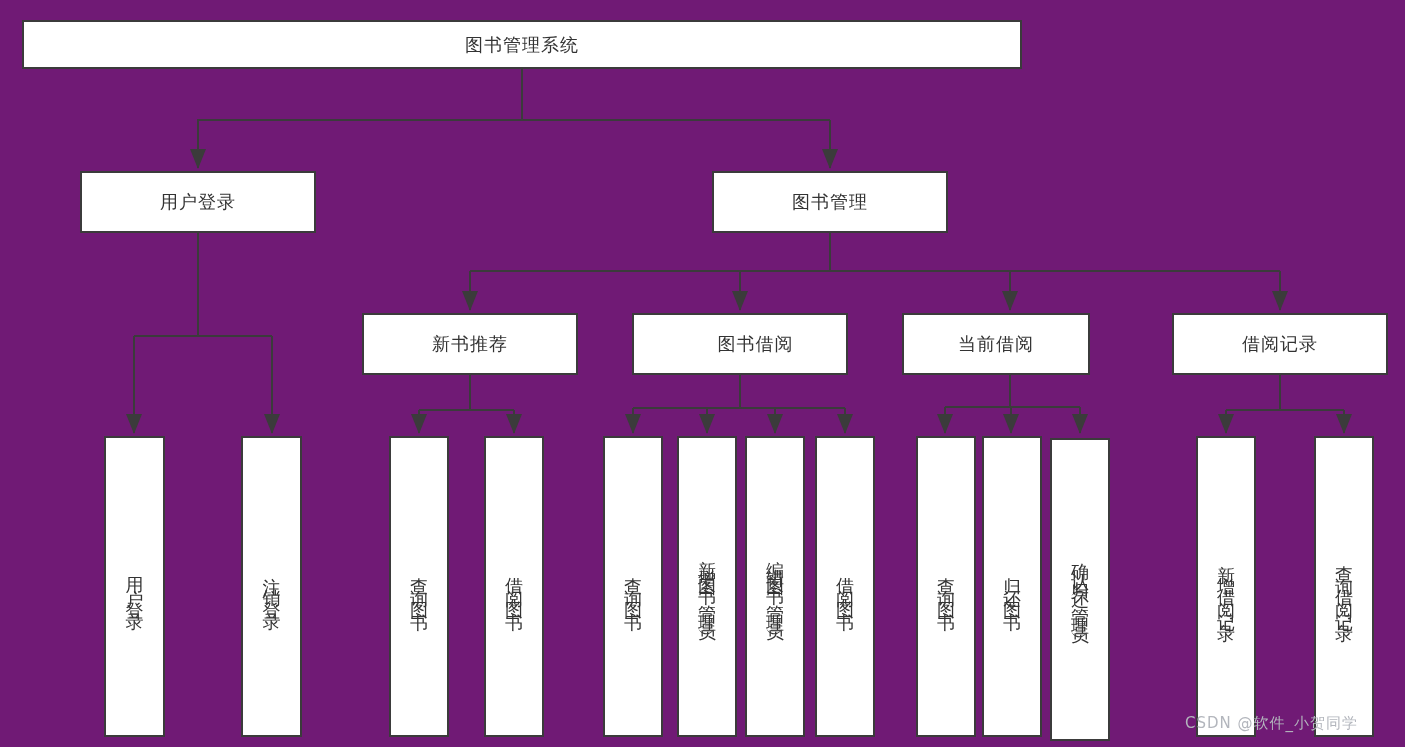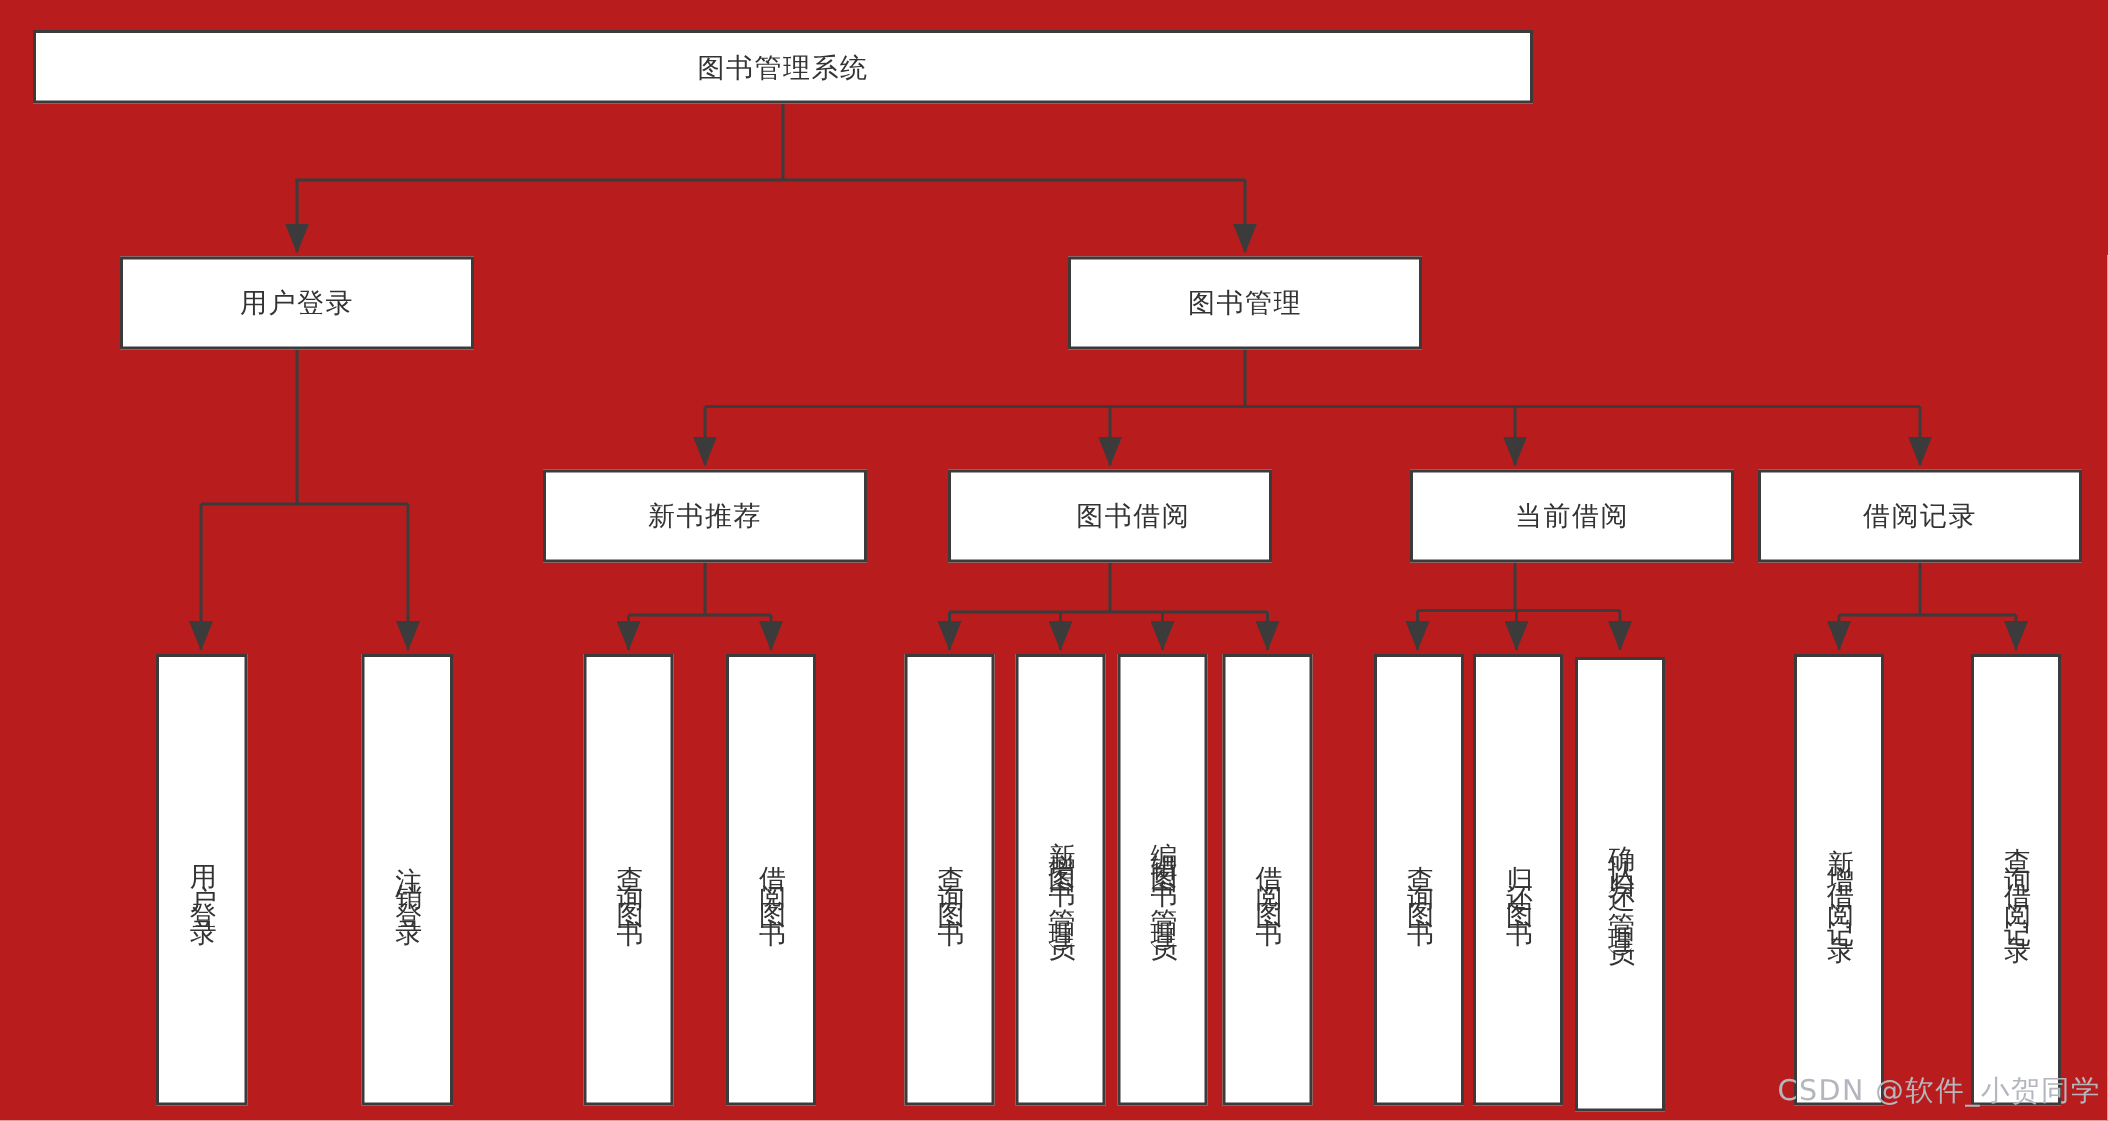--- a/index.html
+++ b/index.html
@@ -5,21 +5,21 @@
   html, body {
     margin: 0;
     padding: 0;
     background: #ffffff;
     font-family: "DejaVu Sans", "Liberation Sans", sans-serif;
   }
   .canvas {
     position: relative;
     width: 1405px;
     height: 747px;
-    background: #b91c1c;
+    background: #701a75;
     overflow: hidden;
   }
   .wires {
     position: absolute;
     left: 0;
     top: 0;
     pointer-events: none;
   }
   .hbox {
     position: absolute;
@@ -53,21 +53,21 @@
     line-height: 1;
     white-space: nowrap;
   }
   .vbox.tight span {
     letter-spacing: 9px;
   }
   .watermark {
     position: absolute;
     left: 1185px;
     top: 714px;
-    font-size: 19px;
+    font-size: 15px;
     color: #b3b6bd;
     letter-spacing: 1px;
     z-index: 3;
     white-space: nowrap;
   }
 </style>
 </head>
 <body>
 
 <div class="canvas">
@@ -132,21 +132,21 @@
   <div class="hbox" style="left:712px; top:171px; width:236px; height:62px;text-align:right;">
     <span>图书管理</span>
   </div>
 
   <div class="hbox" style="left:362px; top:313px; width:216px; height:62px;align-items:center;">
     <span>新书推荐</span>
   </div>
   <div class="hbox" style="left:632px; top:313px; width:216px; height:62px;padding-left:31px;">
     <span>图书借阅</span>
   </div>
-  <div class="hbox" style="left:902px; top:313px; width:216px; height:62px;margin-left:38px;">
+  <div class="hbox" style="left:902px; top:313px; width:188px; height:62px;">
     <span>当前借阅</span>
   </div>
   <div class="hbox" style="left:1172px; top:313px; width:216px; height:62px;font-family:Liberation Serif, serif;">
     <span>借阅记录</span>
   </div>
 
   <div class="vbox" style="left:104px; top:436px; width:61px; height:301px;">
     <span>用户登录</span>
   </div>
   <div class="vbox" style="left:241px; top:436px; width:61px; height:301px;">

